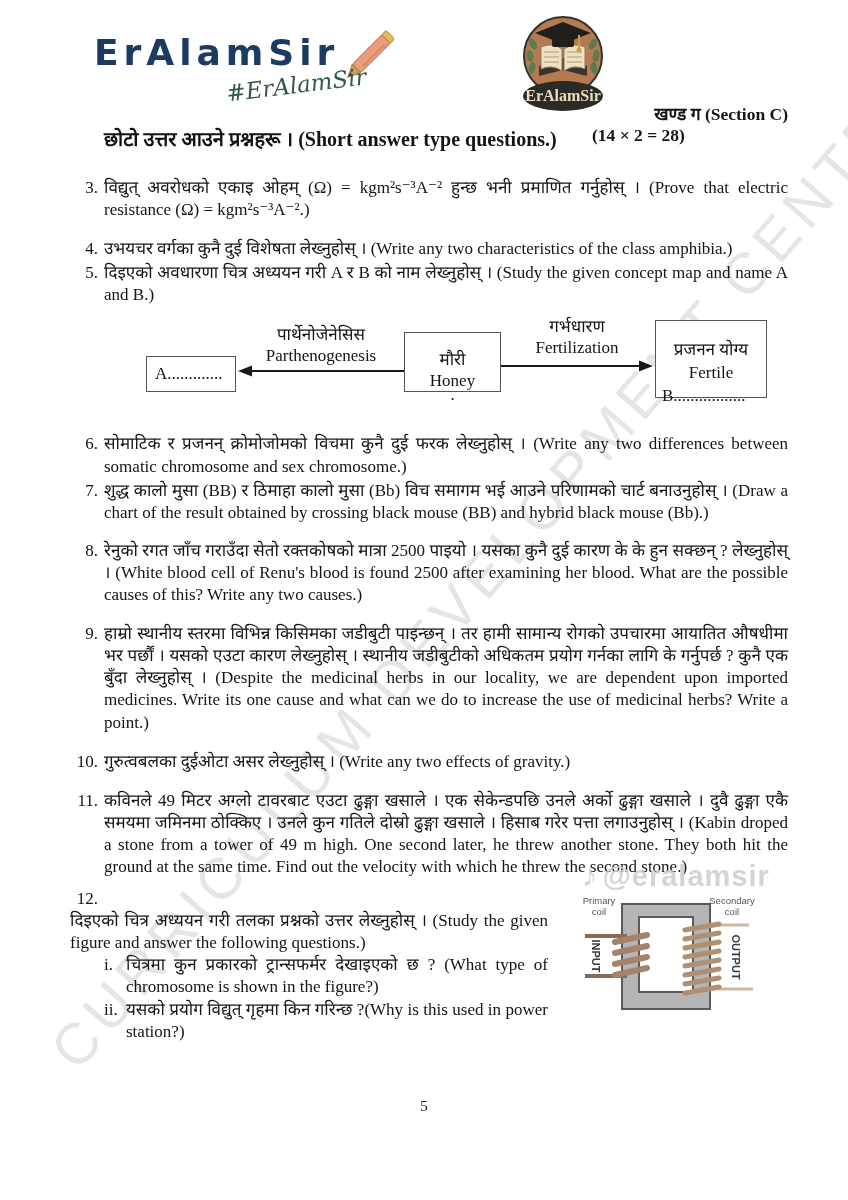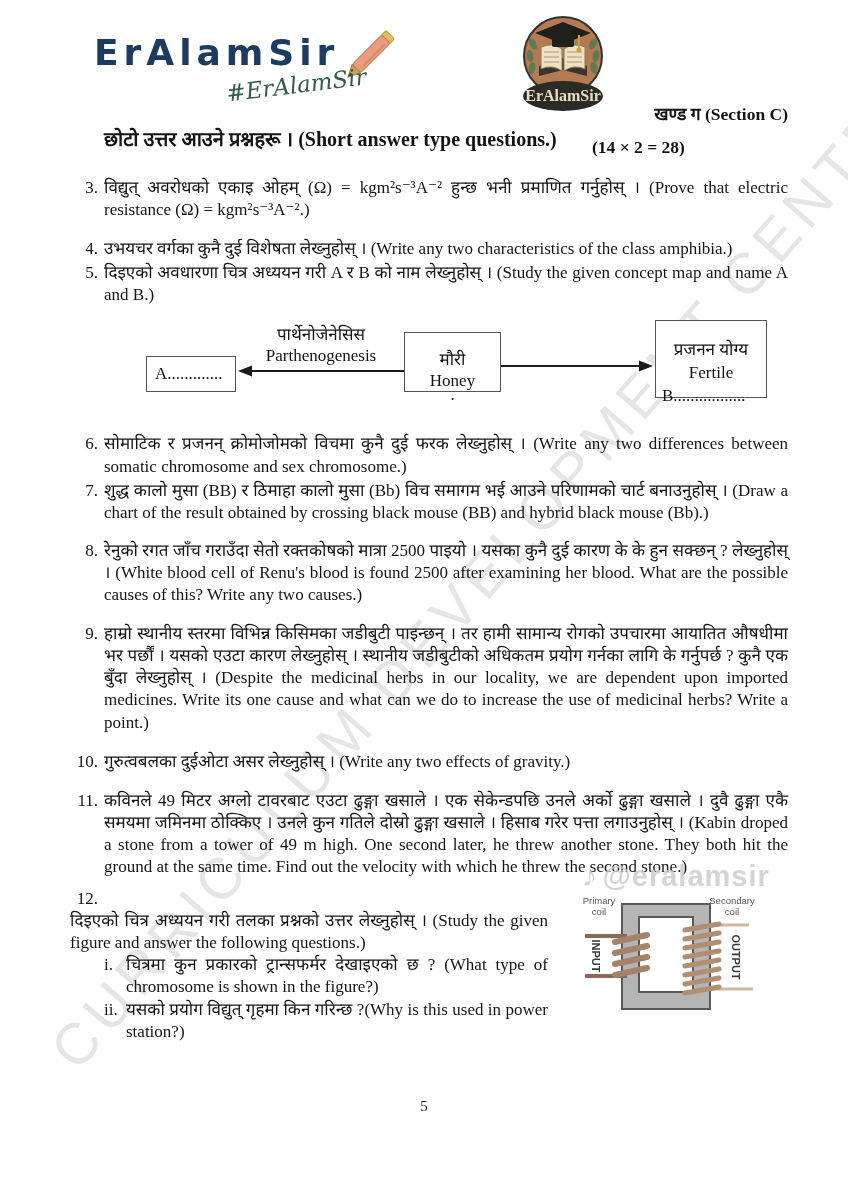--- a/index.html
+++ b/index.html
@@ -43,21 +43,21 @@
   .logo{position:absolute; left:516px; top:14px;}
   .section-title{
     position:absolute; left:72px; top:101px; width:716px; text-align:right;
     font-weight:bold; font-size:17.5px;
   }
   .section-subtitle{
     position:absolute; left:104px; top:125px;
     font-weight:bold; font-size:20px;
   }
   .section-marks{
-    position:absolute; left:592px; top:137px;
+    position:absolute; left:592px; top:125px;
     font-weight:bold; font-size:17.5px;
   }
   
   .content{position:absolute; left:70px; top:160px; width:718px; z-index:1;}
   .q{display:flex; margin-top:17px; font-size:17px; line-height:1.3; text-align:justify;}
   .q.tight{margin-top:2px;}
   .qno{flex:none; width:28px; text-align:right; padding-right:6px;}
   .qtext{flex:1;}
   
   .cmap{position:relative; height:102px; margin-top:8px; font-size:17px;}
@@ -164,20 +164,24 @@
     <div class="cmap">
       <svg width="718" height="102">
         <line x1="334" y1="57" x2="176" y2="57" stroke="#1a1a1a" stroke-width="2"></line>
         <polygon points="168,57 182,51.5 182,62.5" fill="#1a1a1a"></polygon>
         <line x1="431" y1="52" x2="575" y2="52" stroke="#1a1a1a" stroke-width="2"></line>
         <polygon points="583,52 569,46.5 569,57.5" fill="#1a1a1a"></polygon>
       </svg>
       <div class="cmap-label lbl-left">
         <div>पार्थेनोजेनेसिस</div>
         <div>Parthenogenesis</div>
+      </div>
+      <div class="cmap-label lbl-right">
+        <div>गर्भधारण</div>
+        <div>Fertilization</div>
       </div>
       <div class="box box-a">A.............</div>
       <div class="box box-honey">
         <div>मौरी</div>
         <div>Honey</div>
         <div class="dot">.</div>
       </div>
       <div class="box box-b">
         <div>प्रजनन योग्य</div>
         <div>Fertile</div>

